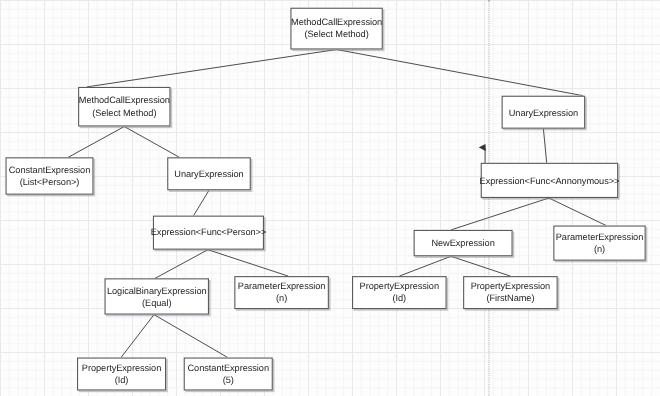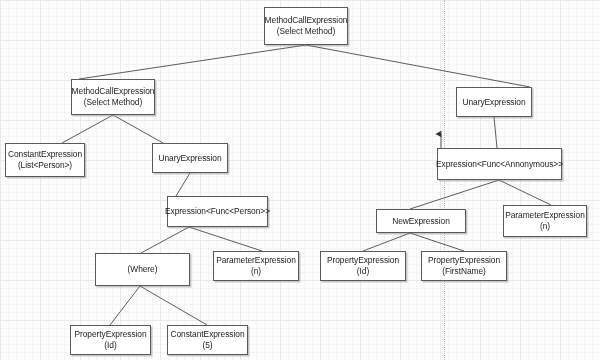--- a/index.html
+++ b/index.html
@@ -102,32 +102,33 @@
       <div class="node" style="left: 5px; top: 143px; width: 80px; height: 34px;">
         <span>ConstantExpression</span>
         <span class="l2">(List&lt;Person&gt;)</span>
       </div>
       <div class="node" style="left: 152px; top: 143px; width: 76px; height: 30px;">
         <span>UnaryExpression</span>
       </div>
       <div class="node" style="left: 437px; top: 148px; width: 125px; height: 32px; align-items: center;">
         <span>Expression&lt;Func&lt;Annonymous&gt;&gt;</span>
       </div>
-      <div class="node" style="left: 139px; top: 196px; width: 101px; height: 31px; margin-left: 28px;">
+      <div class="node" style="left: 139px; top: 196px; width: 101px; height: 31px;">
         <span>Expression&lt;Func&lt;Person&gt;&gt;</span>
       </div>
       <div class="node" style="left: 376px; top: 209px; width: 90px; height: 24px;">
         <span>NewExpression</span>
       </div>
       <div class="node" style="left: 503px; top: 205px; width: 84px; height: 32px;">
         <span>ParameterExpression</span>
         <span class="l2">(n)</span>
       </div>
       <div class="node" style="left: 95px; top: 253px; width: 95px; height: 33px;">
-        <span class="l2">(Where)</span>
+        <span>LogicalBinaryExpression</span>
+        <span class="l2">(Equal)</span>
       </div>
       <div class="node" style="left: 213px; top: 251px; width: 86px; height: 30px;">
         <span>ParameterExpression</span>
         <span class="l2">(n)</span>
       </div>
       <div class="node" style="left: 320px; top: 251px; width: 86px; height: 30px;">
         <span>PropertyExpression</span>
         <span class="l2">(Id)</span>
       </div>
       <div class="node" style="left: 421px; top: 251px; width: 86px; height: 30px;">

